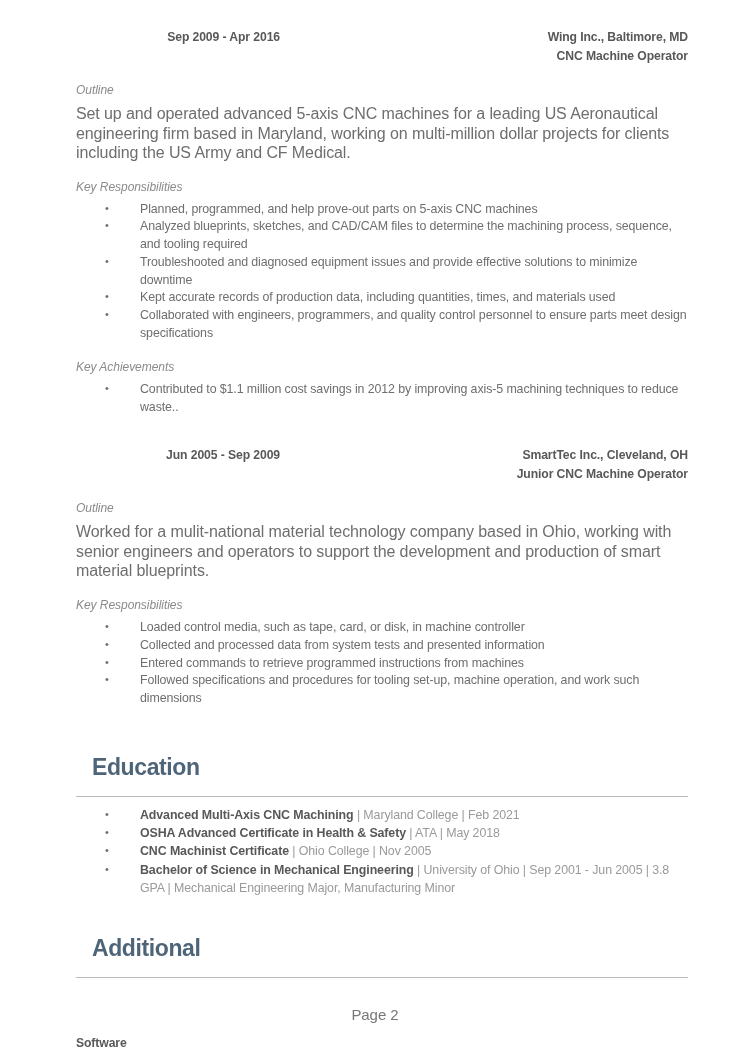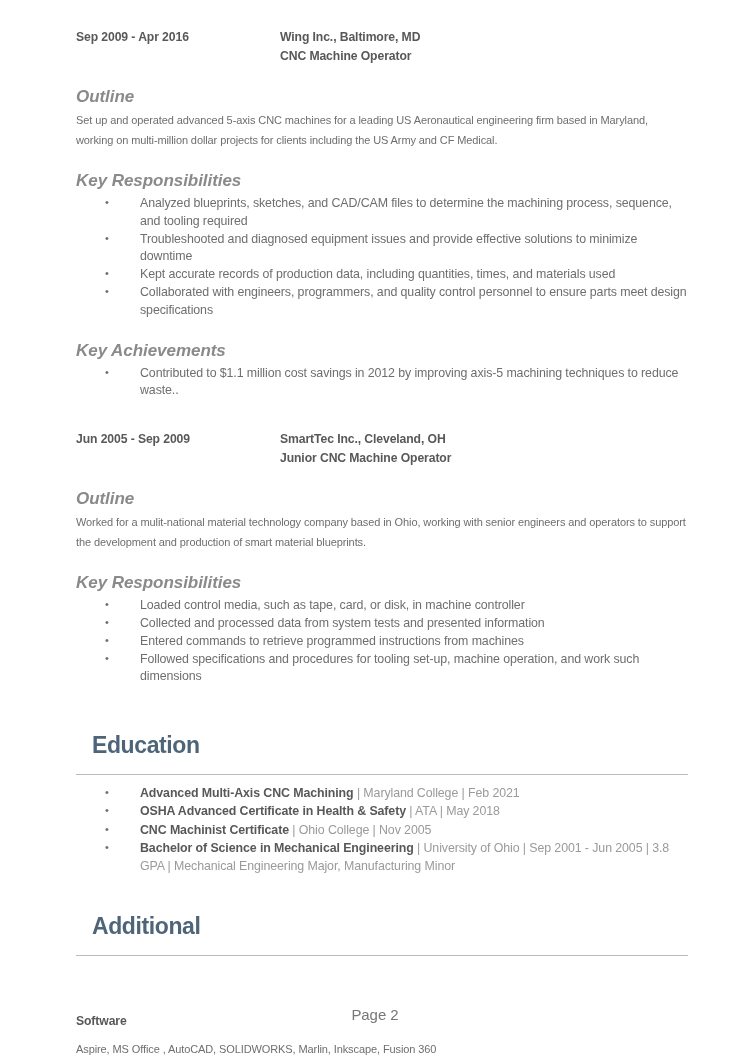--- a/index.html
+++ b/index.html
@@ -18,20 +18,21 @@
     box-sizing: border-box;
     padding: 28px 62px 0 76px;
     overflow: hidden;
   }
 
   
   .job { margin-bottom: 0; }
   .job-head {
     display: flex;
     align-items: flex-start;
+    text-align: right;
   }
   .job-dates {
     width: 204px;
     flex: 0 0 204px;
     font-size: 12.2px;
     font-weight: bold;
     color: #58585a;
     line-height: 19px;
     letter-spacing: -0.1px;
   }
@@ -39,32 +40,31 @@
   .job-company,
   .job-title {
     font-size: 12.2px;
     font-weight: bold;
     color: #58585a;
     line-height: 19px;
     letter-spacing: -0.1px;
   }
 
   .sublabel {
-    font-size: 17px;
+    font-size: 12px;
     font-style: italic;
     color: #8a8a8c;
     line-height: 16px;
-    margin-top: 23px;
+    margin-top: 16px;
     margin-bottom: 6px;
     letter-spacing: -0.05px;
-    font-weight: bold;
   }
 
   .para {
-    font-size: 11px;
+    font-size: 16px;
     color: #6e6e70;
     line-height: 19.5px;
     margin: 0;
     letter-spacing: -0.1px;
   }
 
   ul.bullets {
     list-style: none;
     margin: 0;
     padding: 0;
@@ -146,20 +146,21 @@
         <div class="job-company">Wing Inc., Baltimore, MD</div>
         <div class="job-title">CNC Machine Operator</div>
       </div>
     </div>
 
     <div class="sublabel">Outline</div>
     <p class="para">Set up and operated advanced 5-axis CNC machines for a leading US Aeronautical engineering firm based in Maryland, working on multi-million dollar projects for clients including the US Army and CF Medical.</p>
 
     <div class="sublabel">Key Responsibilities</div>
     <ul class="bullets">
+      <li>Planned, programmed, and help prove-out parts on 5-axis CNC machines</li>
       <li>Analyzed blueprints, sketches, and CAD/CAM files to determine the machining process, sequence, and tooling required</li>
       <li>Troubleshooted and diagnosed equipment issues and provide effective solutions to minimize downtime</li>
       <li>Kept accurate records of production data, including quantities, times, and materials used</li>
       <li>Collaborated with engineers, programmers, and quality control personnel to ensure parts meet design specifications</li>
     </ul>
 
     <div class="sublabel">Key Achievements</div>
     <ul class="bullets">
       <li>Contributed to $1.1 million cost savings in 2012 by improving axis-5 machining techniques to reduce waste..</li>
     </ul>

